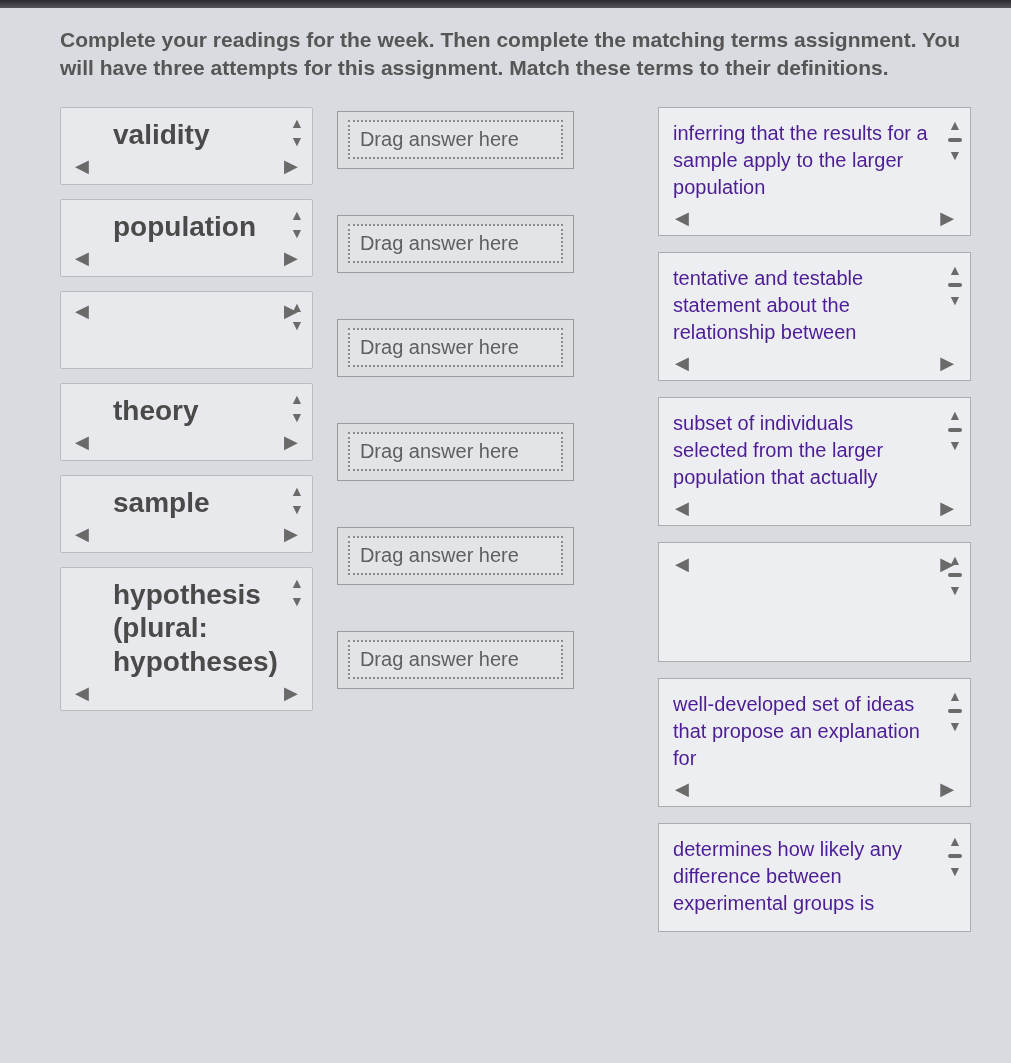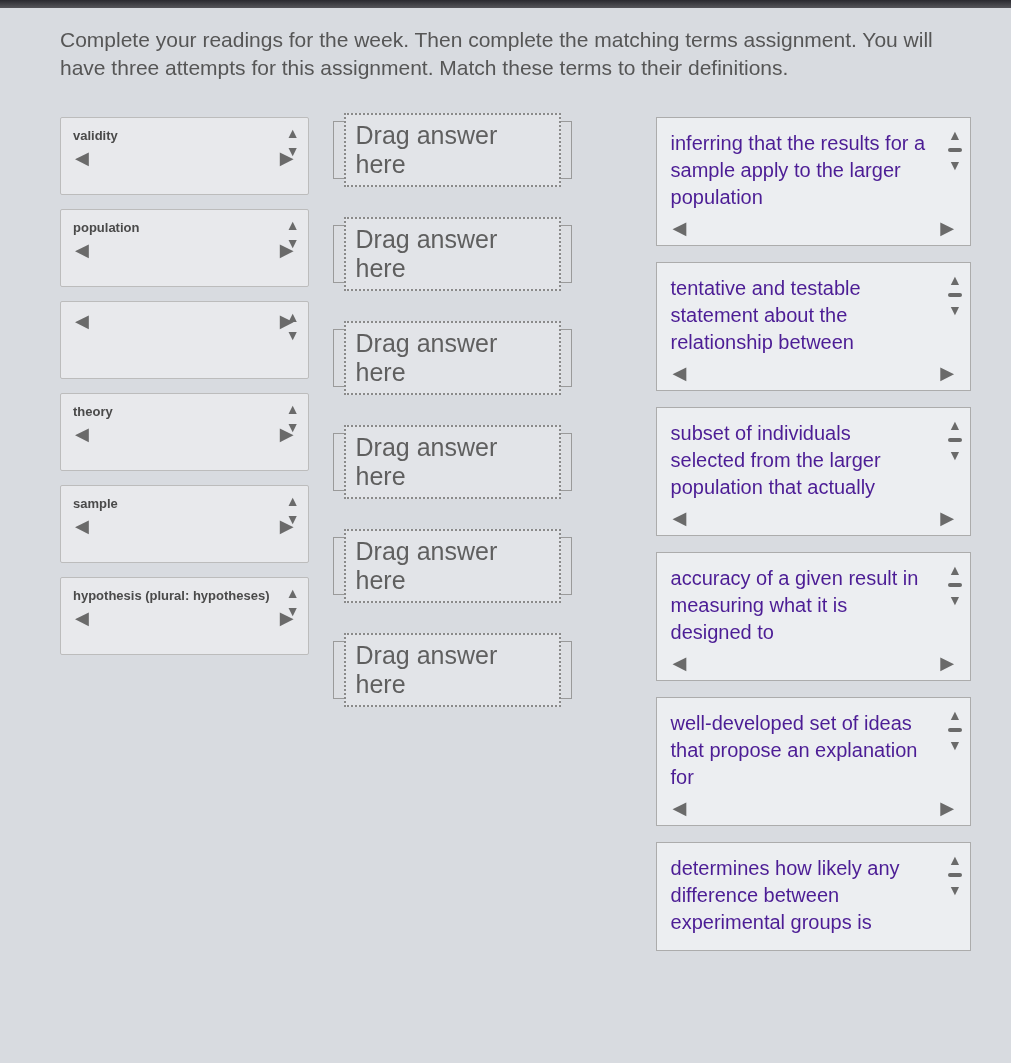--- a/index.html
+++ b/index.html
@@ -21,47 +21,49 @@
   .directions-title {
     font-size: 26px;
     font-weight: bold;
     color: #333;
     margin-bottom: 10px;
   }
   .directions-text {
     font-size: 21px;
     color: #565656;
     line-height: 1.35;
-    margin-bottom: 34px;
+    margin-bottom: 24px;
+    font-weight: bold;
   }
   .activity {
     display: flex;
     gap: 24px;
     align-items: flex-start;
   }
   .col-terms { width: 260px; }
   .col-drops { width: 250px; padding-top: 4px; }
   .col-defs  { width: 330px; margin-left: 60px; }
 
   .term-card {
     background: #e8e9ec;
     border: 1px solid #bcbcbc;
     border-radius: 2px;
     padding: 10px 12px 6px 12px;
     margin-bottom: 14px;
     position: relative;
     min-height: 78px;
   }
   .term-label {
-    font-size: 13px;
+    font-size: 28px;
     font-weight: bold;
     color: #4a4a4a;
     line-height: 1.2;
     padding-right: 22px;
     margin-bottom: 6px;
+    margin-left: 40px;
   }
   .card-arrows-lr {
     display: flex;
     justify-content: space-between;
     padding: 0 2px 2px 2px;
   }
   .card-arrows-ud {
     position: absolute;
     right: 8px;
     top: 8px;
@@ -84,21 +86,21 @@
     padding: 10px;
     margin-bottom: 46px;
     height: 58px;
     display: flex;
     align-items: center;
   }
   .drop-inner {
     border: 2px dotted #8a8a8a;
     width: 100%;
     padding: 6px 10px;
-    font-size: 25px;
+    font-size: 20px;
     color: #5f5f5f;
     background: #e2e4e8;
   }
 
   .def-card {
     background: #eceef1;
     border: 1px solid #acacac;
     padding: 12px 14px 6px 14px;
     margin-bottom: 16px;
     position: relative;
@@ -279,21 +281,20 @@
           <span class="arrow right">▶</span>
         </div>
       </div>
 
       <div class="def-card">
         <div class="def-ud">
           <span class="arrow">▲</span>
           <span class="dash"></span>
           <span class="arrow">▼</span>
         </div>
-        <div class="def-text">accuracy of a given result in measuring what it is designed to</div>
         <div class="def-lr">
           <span class="arrow left">◀</span>
           <span class="arrow right">▶</span>
         </div>
       </div>
 
       <div class="def-card">
         <div class="def-ud">
           <span class="arrow">▲</span>
           <span class="dash"></span>

